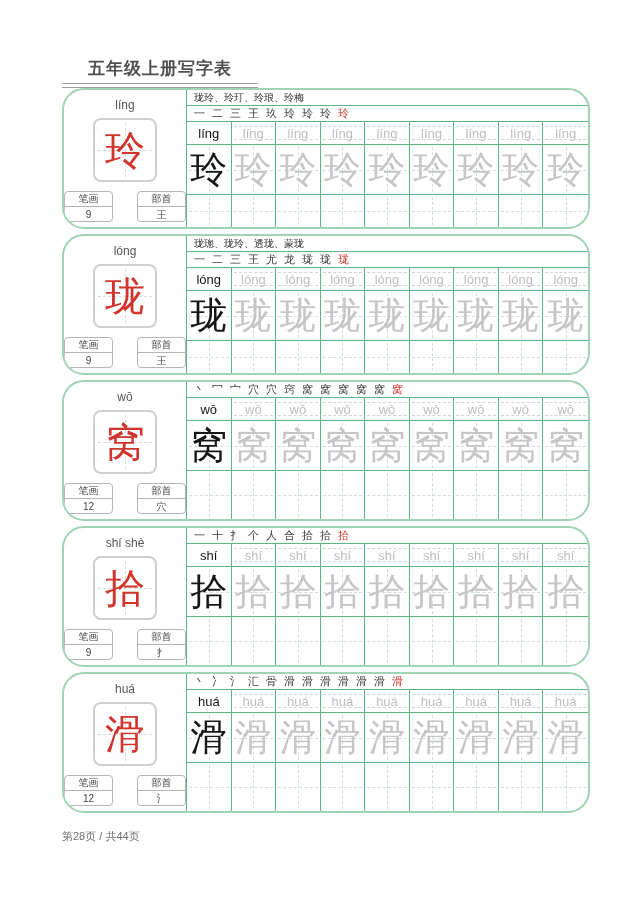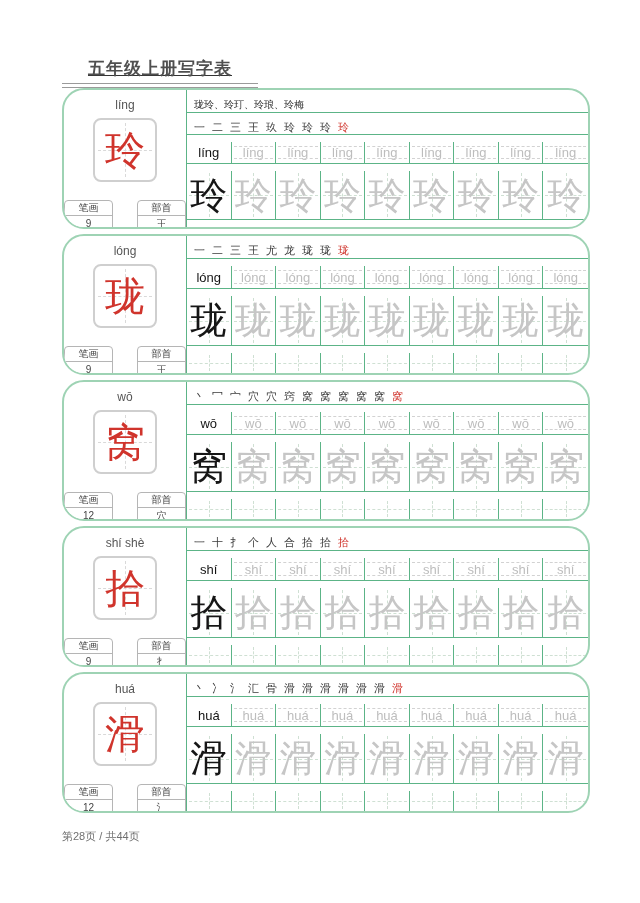--- a/index.html
+++ b/index.html
@@ -2,48 +2,48 @@
 <html><head>
 <meta charset="utf-8">
 <style>
   html,body{margin:0;padding:0;background:#ececec;}
   .page{
     width:640px;height:903px;background:#ffffff;box-sizing:border-box;
     padding:50px 50px 0 62px;position:relative;margin:0 auto;
     font-family:"Liberation Sans",sans-serif;color:#333;
   }
   
-  .hdr{display:flex;justify-content:space-between;align-items:flex-end;height:38px;text-decoration:underline;}
+  .hdr{display:flex;justify-content:space-between;align-items:flex-end;height:38px;}
   .title-wrap{width:196px;text-align:center;}
   .title{font-size:17px;font-weight:bold;color:#4f4f4f;letter-spacing:1px;margin:0;line-height:20px;}
   .dbl-underline{height:3px;border-top:1px solid #9a9a9a;border-bottom:1px solid #9a9a9a;margin-top:4px;}
   .fields{font-size:12px;color:#5a5a5a;padding-bottom:6px;white-space:nowrap;}
   .fields .fld{margin-left:14px;}
   .blank{display:inline-block;border-bottom:1px solid #8c8c8c;height:11px;vertical-align:bottom;}
   .blank.w80{width:72px;} .blank.w40{width:38px;}
   
   .blocks{margin-top:0;}
   .block{
     display:flex;height:141px;box-sizing:border-box;background:#fff;
     border:2px solid #9ed3b4;border-radius:22px;overflow:hidden;margin-bottom:5px;
   }
   .left{width:123px;box-sizing:border-box;border-right:1px solid #5cb487;text-align:center;flex:none;}
   .lp-pinyin{font-size:12px;color:#555;margin-top:7px;height:16px;line-height:16px;}
   .char-box{width:60px;height:60px;margin:5px auto 0;border:2px solid #cfcfcf;border-radius:8px;position:relative;}
   .char-box::before{content:"";position:absolute;left:50%;top:3px;bottom:3px;border-left:1px dashed #d9d9d9;}
   .char-box::after{content:"";position:absolute;top:50%;left:3px;right:3px;border-top:1px dashed #d9d9d9;}
   .big-char{position:relative;z-index:1;display:block;font-size:40px;line-height:60px;color:#d0342c;
     font-family:"DejaVu Serif",serif;}
-  .mini-tables{display:flex;justify-content:flex-end;gap:24px;margin-top:18px;}
+  .mini-tables{display:flex;justify-content:flex-end;gap:24px;margin-top:9px;}
   .mini{width:48px;border:1px solid #b5b5b5;border-radius:4px;overflow:hidden;font-size:10px;color:#444;background:#fff;}
   .mini-h{border-bottom:1px solid #b5b5b5;height:14px;line-height:14px;}
   .mini-v{height:14px;line-height:15px;}
   
   .right{flex:1;display:flex;flex-direction:column;min-width:0;}
-  .row{box-sizing:border-box;margin-top:7px;}
+  .row{box-sizing:border-box;}
   .words{height:16px;line-height:16px;font-size:10px;color:#2f2f2f;padding-left:7px;border-bottom:1px solid #5cb487;
     overflow:hidden;white-space:nowrap;}
   .strokes{height:16px;line-height:15px;border-bottom:1px solid #5cb487;padding-left:7px;font-size:11px;
     color:#3a3a3a;display:flex;gap:7px;overflow:hidden;}
   .strokes .sg{flex:none;}
   .strokes .sg.red{color:#d0342c;}
   .grid9{display:grid;grid-template-columns:repeat(9,1fr);}
   .pinyin-row{height:23px;border-bottom:1px solid #5cb487;}
   .pcell{position:relative;border-right:1px solid #5cb487;display:flex;align-items:center;justify-content:center;
     font-size:13px;overflow:hidden;}
@@ -173,20 +173,21 @@
           <div class="mini-h">笔画</div>
           <div class="mini-v">9</div>
         </div>
         <div class="mini">
           <div class="mini-h">部首</div>
           <div class="mini-v">王</div>
         </div>
       </div>
     </div>
     <div class="right">
+      <div class="row words">珑璁、珑玲、透珑、蒙珑</div>
       <div class="row strokes">
             <span class="sg">一</span>
             <span class="sg">二</span>
             <span class="sg">三</span>
             <span class="sg">王</span>
             <span class="sg">尤</span>
             <span class="sg">龙</span>
             <span class="sg">珑</span>
             <span class="sg">珑</span>
             <span class="sg red">珑</span>

